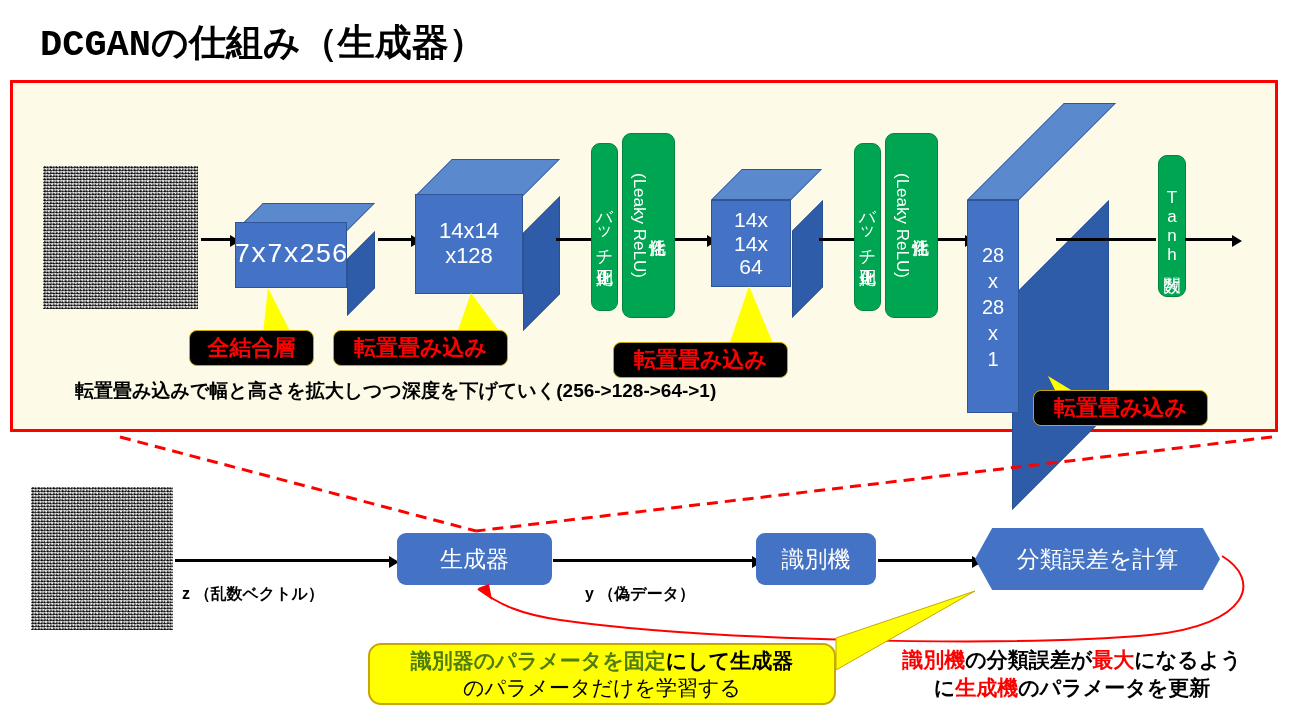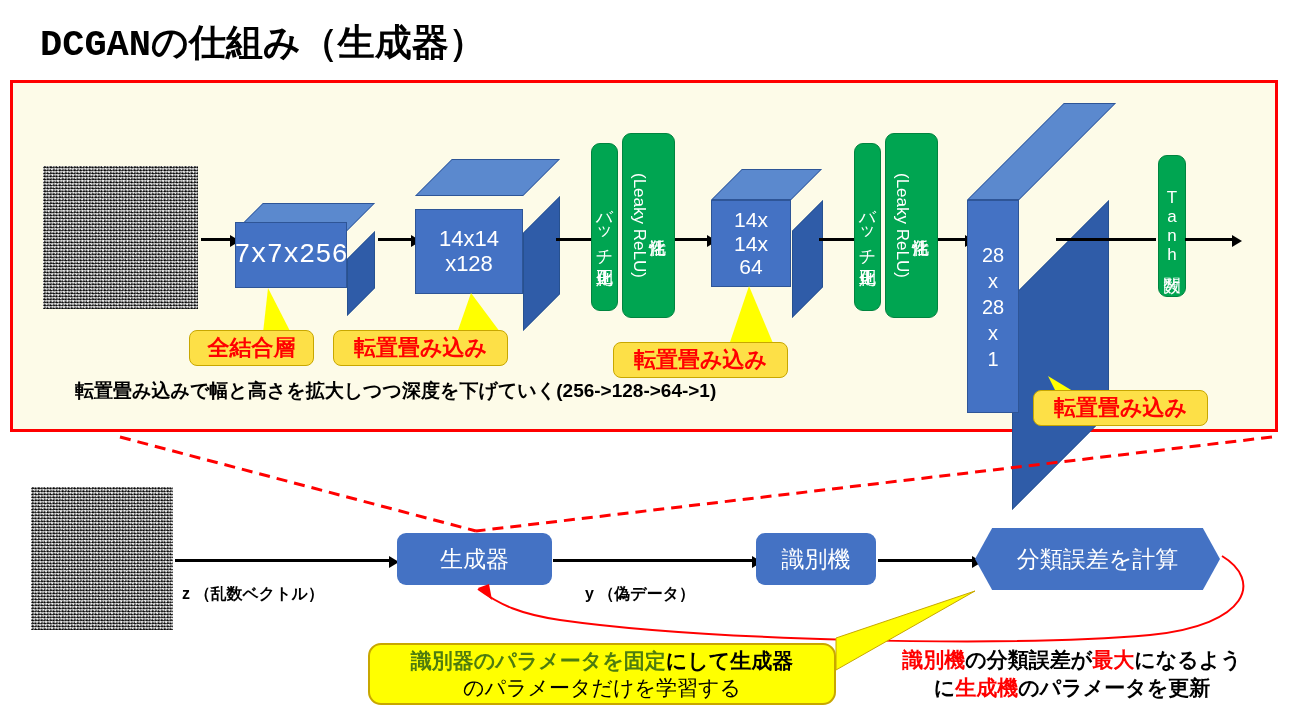--- a/index.html
+++ b/index.html
@@ -75,21 +75,21 @@
   .arrow{position:absolute; height:0; border-top:3px solid #000;}
   .arrow::after{
     content:""; position:absolute; right:-9px; top:-6px;
     border-left:10px solid #000;
     border-top:6px solid transparent; border-bottom:6px solid transparent;
   }
   .line{position:absolute; height:0; border-top:3px solid #000;}
 
   
   .callout{
-    position:absolute; background:#fde047; border:1.5px solid #C8A700;
+    position:absolute; background:#000000; border:1.5px solid #C8A700;
     border-radius:8px; box-sizing:border-box;
     display:flex; align-items:center; justify-content:center;
     color:#FF0000; font-weight:bold; white-space:nowrap;
   }
 
   #gen-note{
     position:absolute; left:75px; top:378px;
     font-size:19px; font-weight:bold; color:#000; white-space:nowrap;
   }
 
@@ -139,21 +139,21 @@
     <div class="top" style="width:112px; height:28px; transform:skewX(-45deg); transform-origin:bottom left; left:0px;"></div>
     <div class="side" style="width:28px; height:57px; transform:skewY(-45deg); transform-origin:top right; top:28px;"></div>
     <div class="front" style="height:66px; width:112px; font-size:27px;font-family:Liberation Mono, monospace;">7x7x256</div>
   </div>
 
   <div class="arrow" style="left:365px; top:155px; width:34px;"></div>
 
   <div class="box3d" style="left:402px; top:76px; width:145px; height:135px;">
     <div class="top" style="width:108px; height:37px; transform:skewX(-45deg); transform-origin:bottom left;"></div>
     <div class="side" style="width:37px; height:98px; transform:skewY(-45deg); transform-origin:top right; top:37px;"></div>
-    <div class="front" style="height:85px; width:108px; font-size:22px; white-space:pre-line;">14x14
+    <div class="front" style="height:100px; width:108px; font-size:22px; white-space:pre-line;">14x14
 x128</div>
   </div>
 
   <div class="line" style="left:543px; top:155px; width:38px;"></div>
 
   <div class="greenpill" style="left:578px; top:60px; width:27px; height:168px;">
     <div class="inner">
       <span class="vtext" style="font-size:17px;">バッチ正則化</span>
     </div>
   </div>

